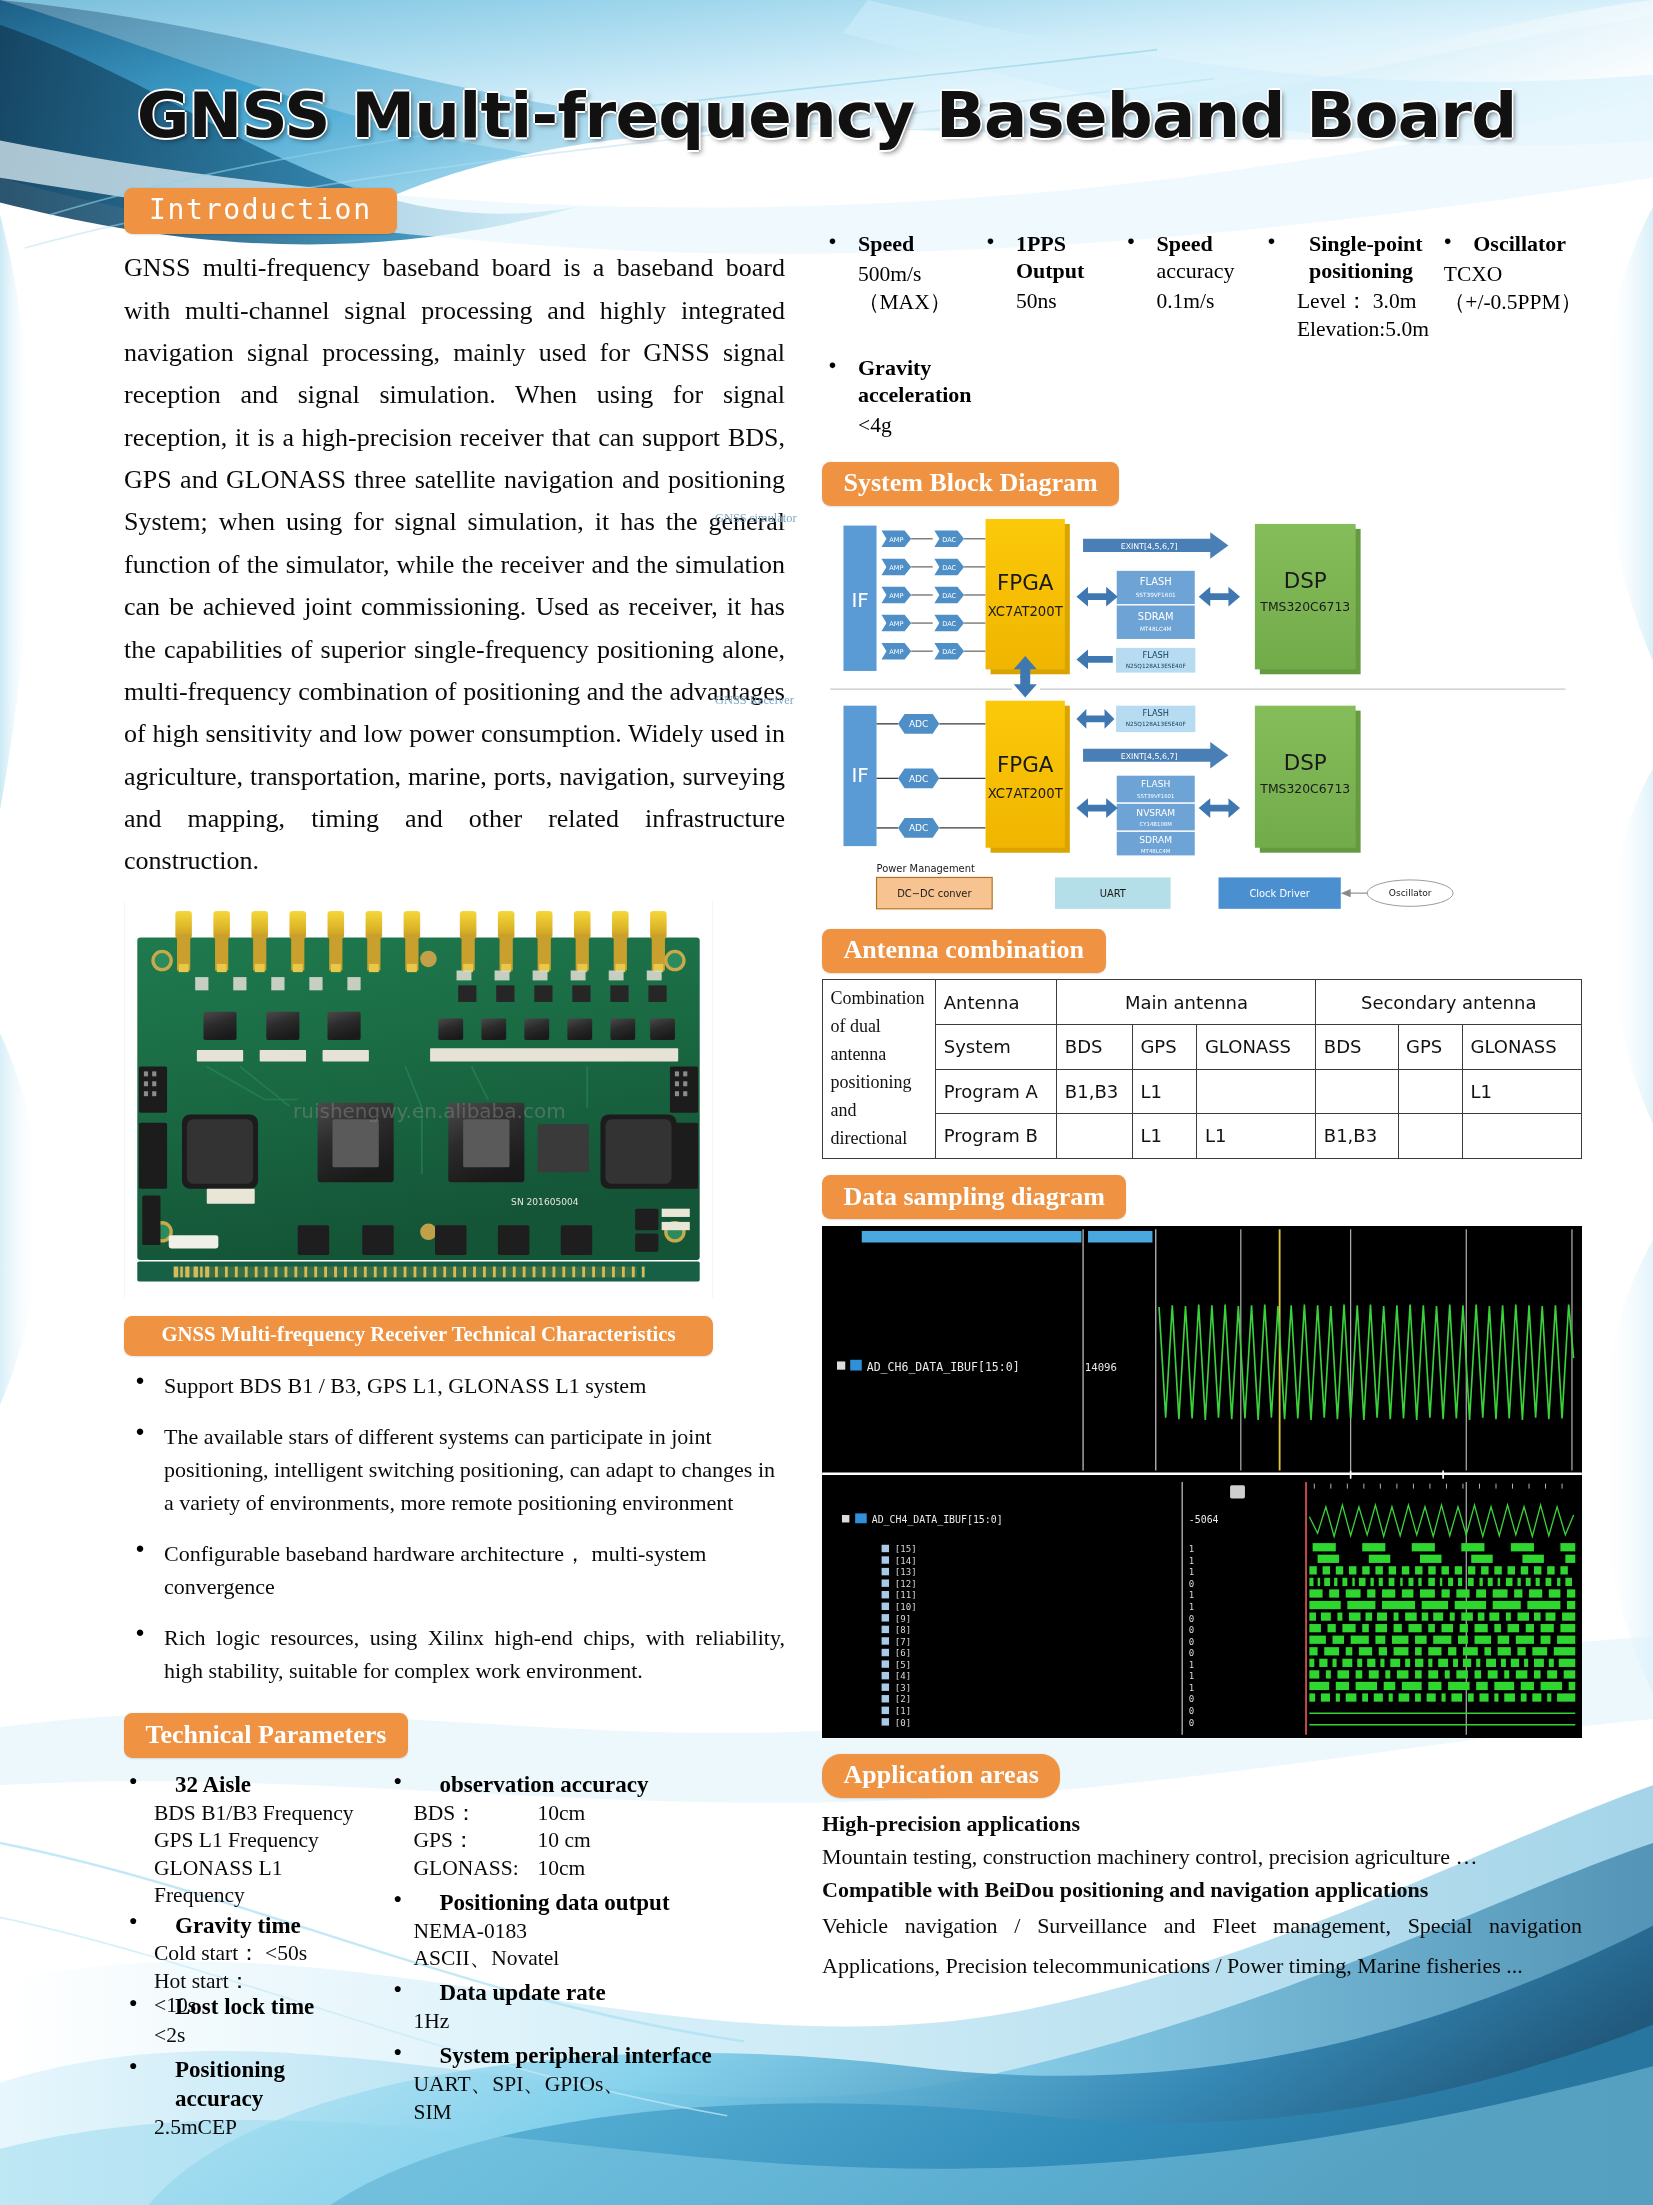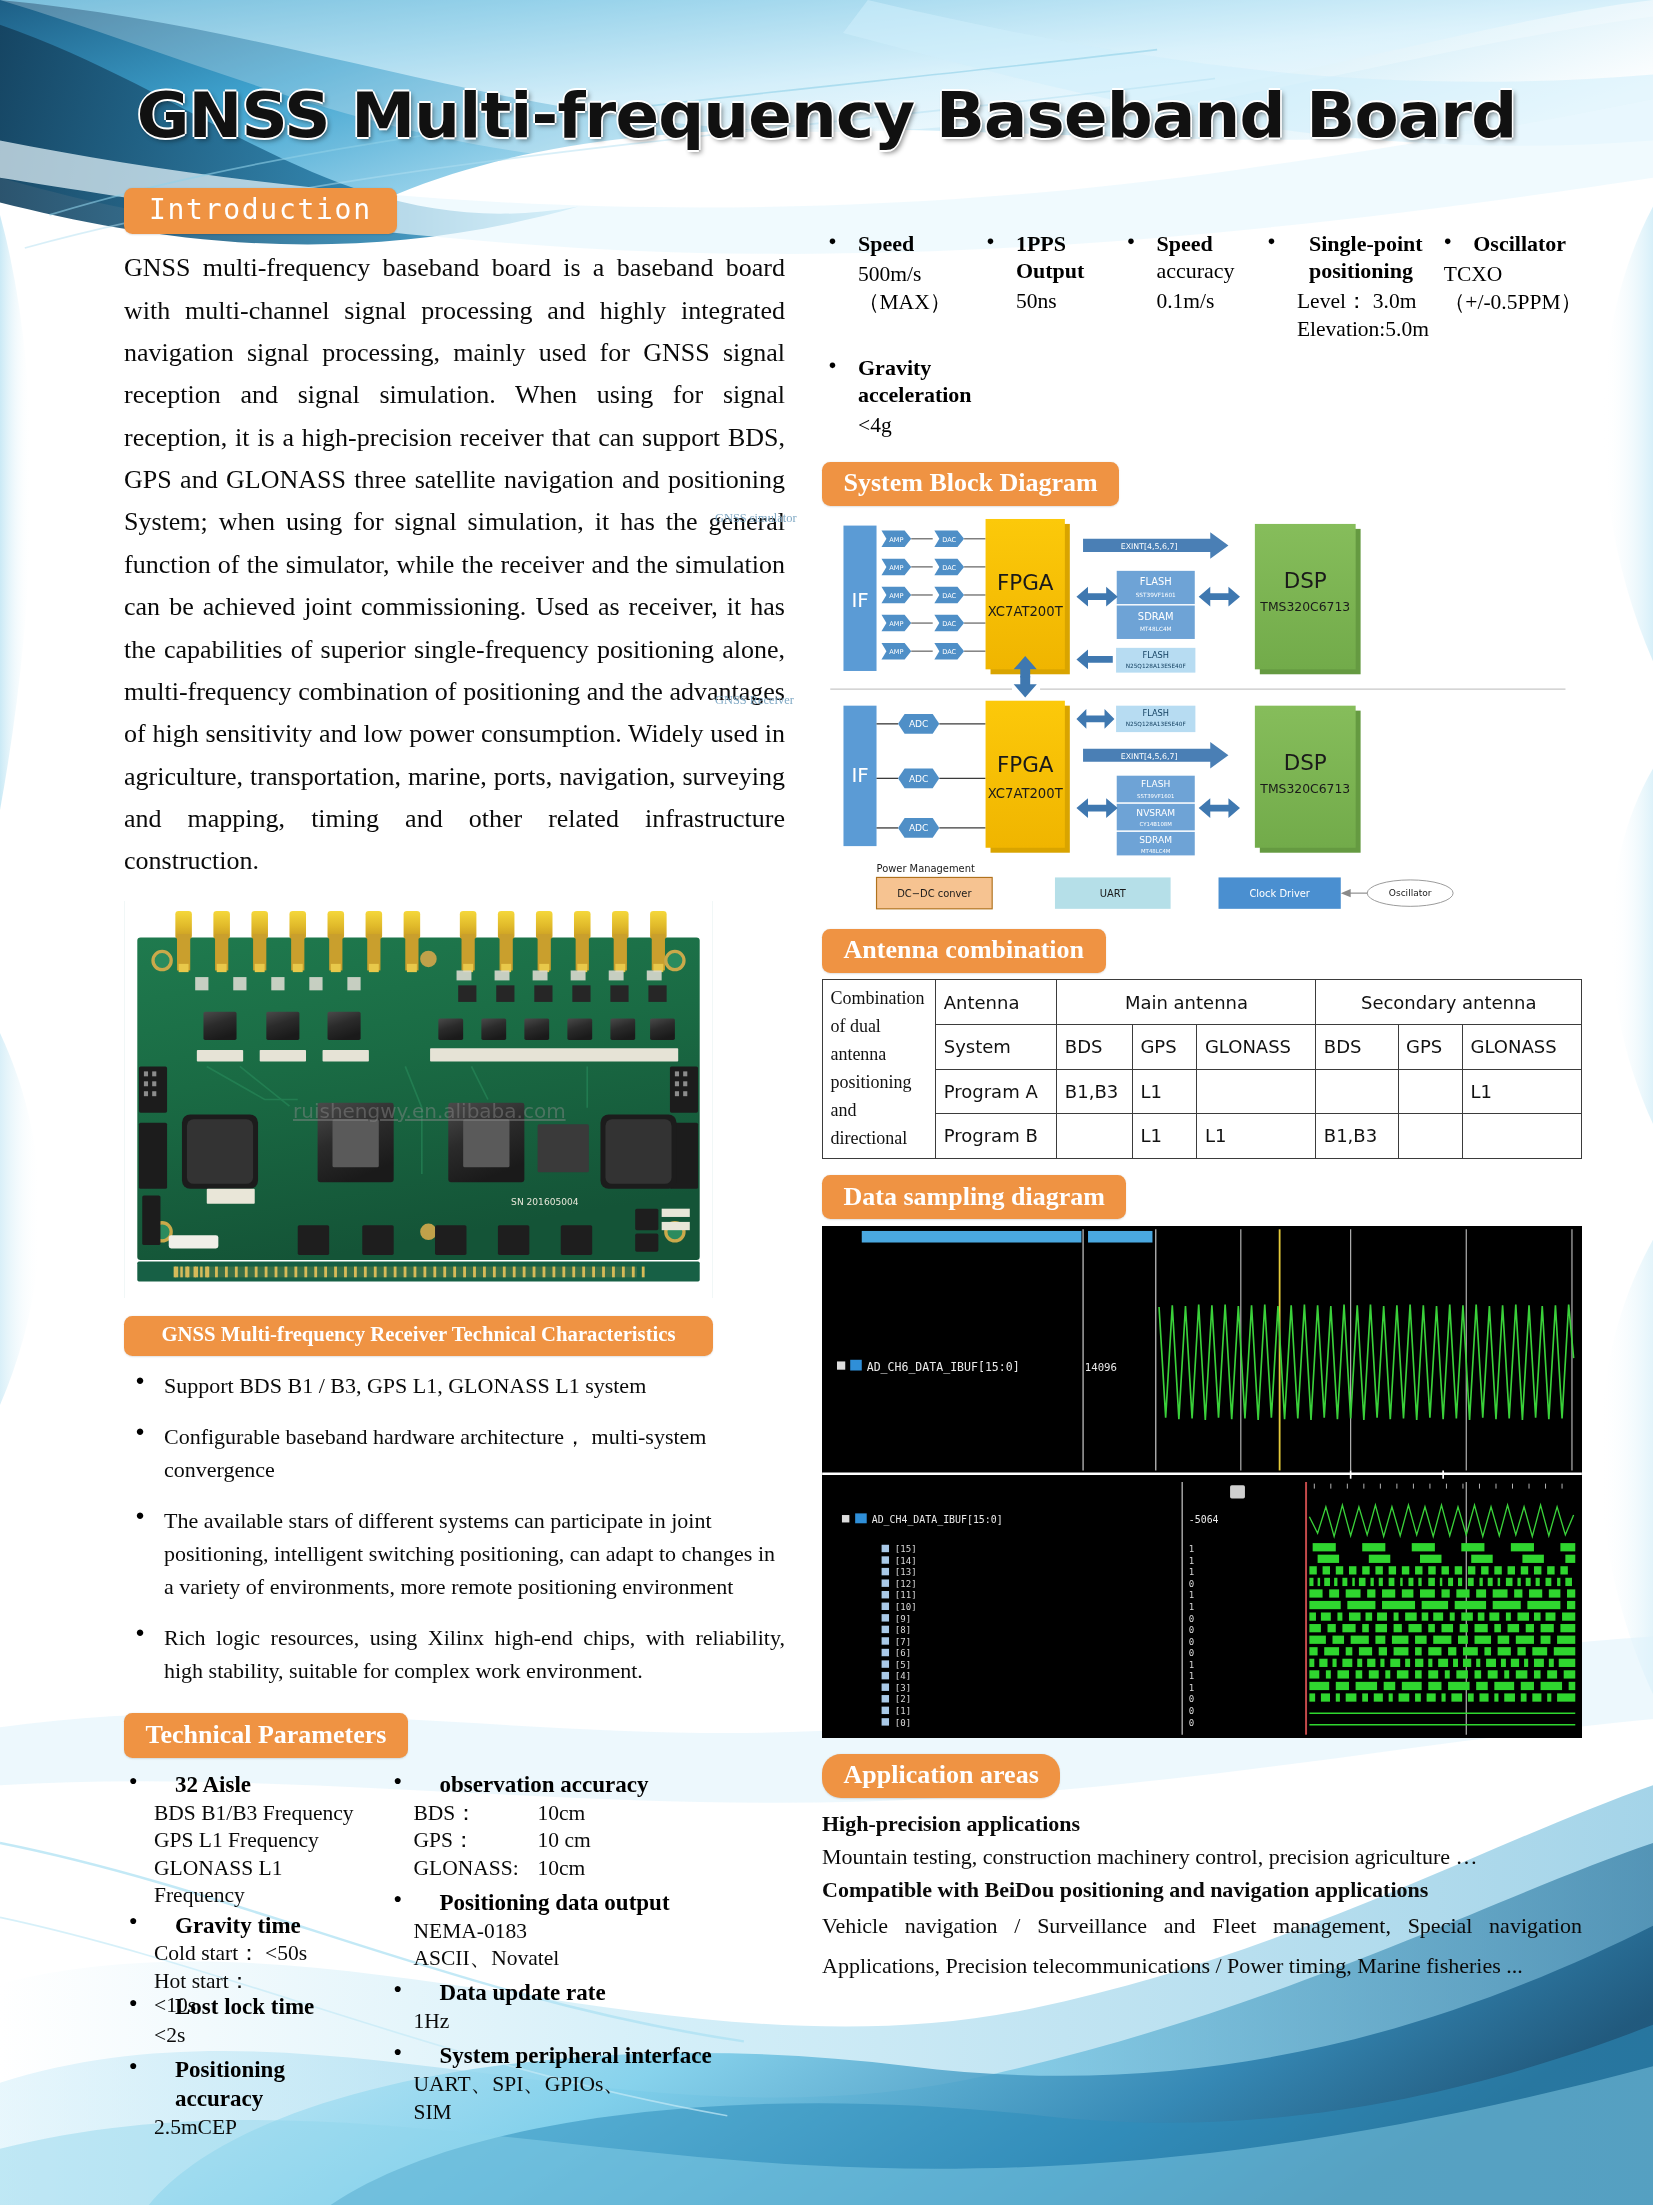--- a/index.html
+++ b/index.html
@@ -190,21 +190,21 @@
   
   #app-pill { font-size: 26px; margin-top: 16.5px; border-radius: 19px; }
   .app-body { margin-top: 10px; width: 760px; }
   .app-h { font-weight: bold; font-size: 22px; color: #0a0a0a; line-height: 1.45; }
   .app-p { font-size: 22px; color: #0a0a0a; line-height: 1.55; }
   .app-p.just { text-align: justify; line-height: 1.85; }
 
   
   .wm {
     position: absolute; color: rgba(140,140,140,0.45);
-    font-family: "DejaVu Sans", sans-serif; z-index: 5; pointer-events: none; text-decoration: underline;
+    font-family: "DejaVu Sans", sans-serif; z-index: 5; pointer-events: none;
   }
 </style>
 </head>
 <body>
 
 <div class="bg-layer">
   <svg viewBox="0 0 2000 2668" preserveAspectRatio="none" xmlns="http://www.w3.org/2000/svg">
     <defs>
       <linearGradient id="gTop" x1="0" y1="0" x2="1" y2="0.4">
         <stop offset="0%" stop-color="#1d5f86"></stop>
@@ -556,22 +556,22 @@
         </g>
 
         <text x="468" y="368" font-family="DejaVu Sans, sans-serif" font-size="11" fill="#e6e6d8">SN 201605004</text>
       </svg>
     </div>
 
     
     <div class="pill" id="tech-char-pill">GNSS Multi-frequency Receiver Technical Characteristics</div>
     <ul class="feature-list">
       <li>Support BDS B1 / B3, GPS L1, GLONASS L1 system</li>
+      <li>The available stars of different systems can participate in joint positioning, intelligent switching positioning, can adapt to changes in a variety of environments, more remote positioning environment</li>
       <li>Configurable baseband hardware architecture， multi-system convergence</li>
-      <li>The available stars of different systems can participate in joint positioning, intelligent switching positioning, can adapt to changes in a variety of environments, more remote positioning environment</li>
       <li class="just">Rich logic resources, using Xilinx high-end chips, with reliability, high stability, suitable for complex work environment.</li>
     </ul>
 
     
     <div class="pill" id="tech-param-pill">Technical Parameters</div>
 
     <div class="tp-grid">
 
       <div class="tp-col">
 

